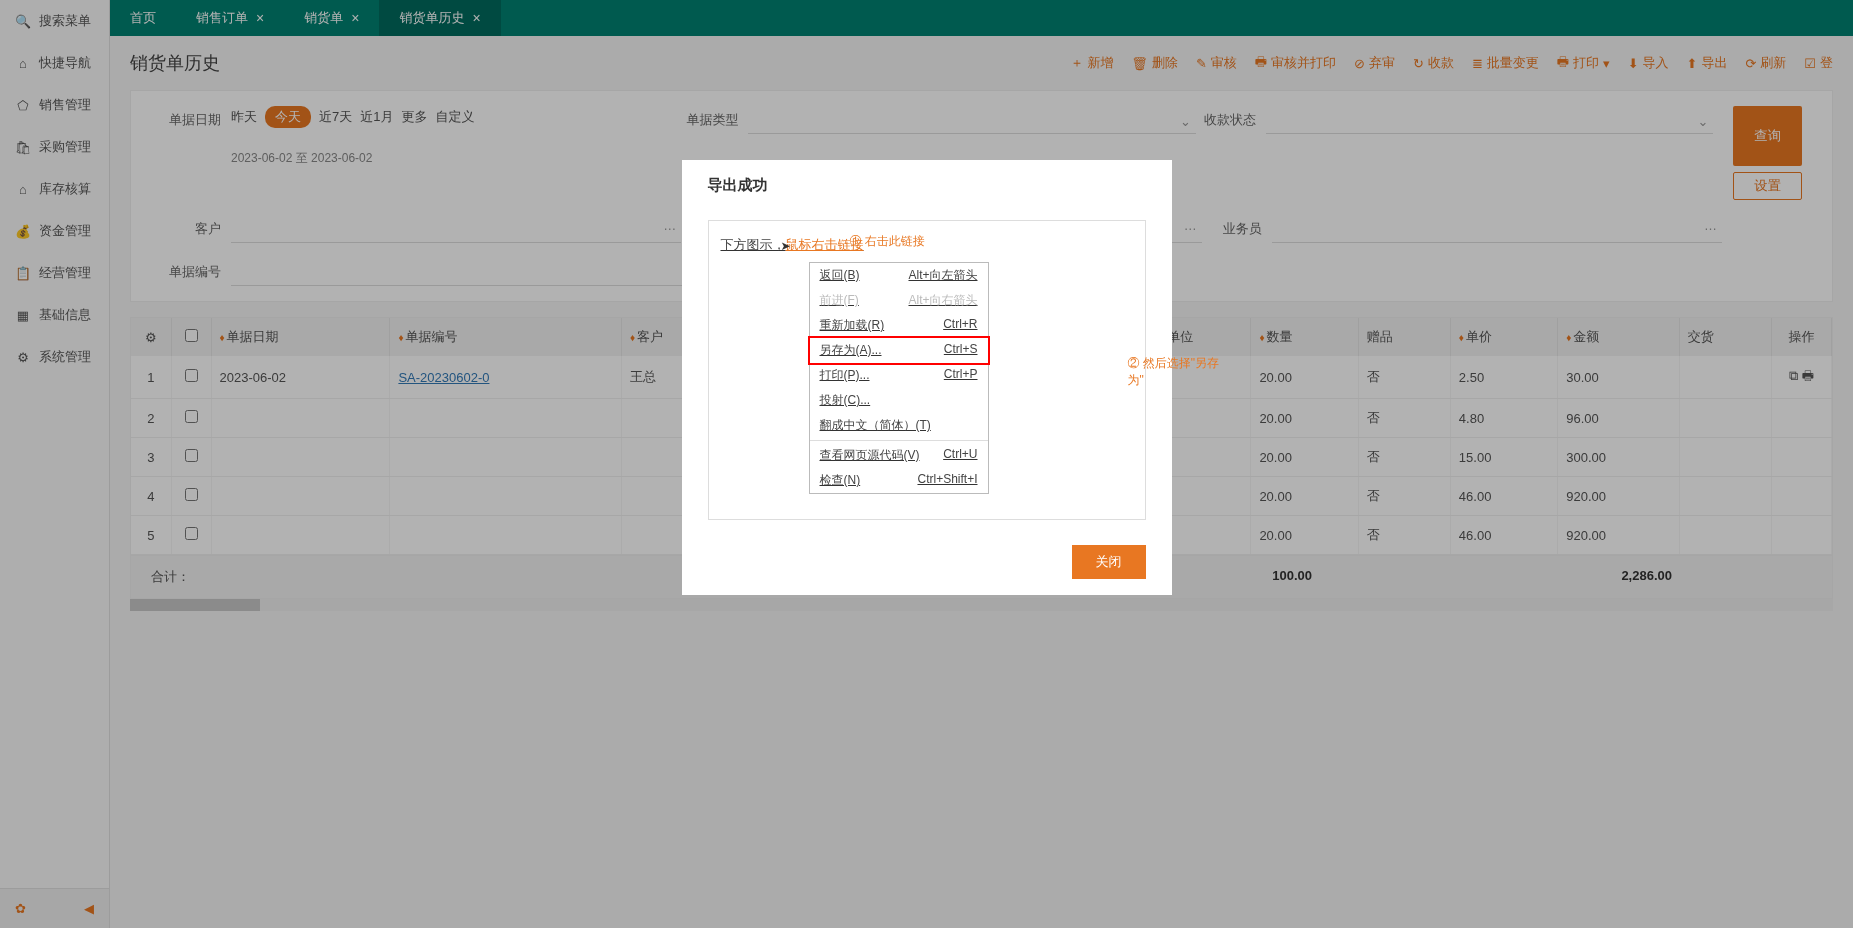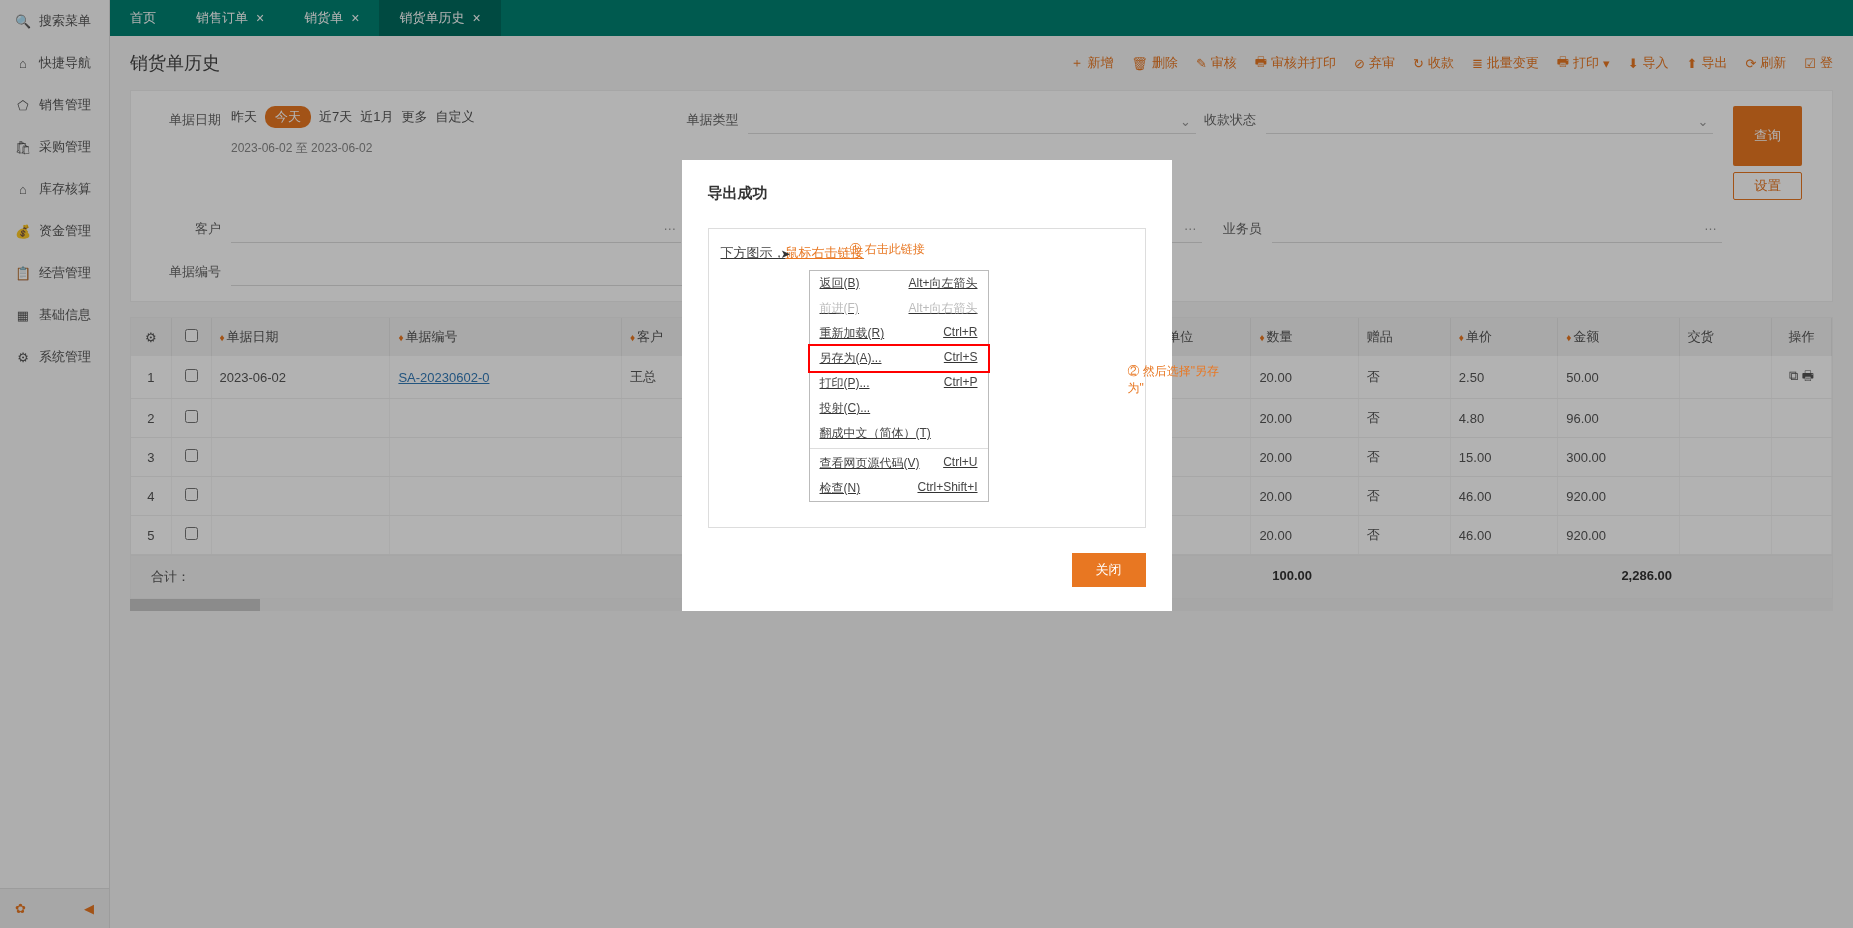--- a/index.html
+++ b/index.html
@@ -22,21 +22,21 @@
     .toolbar-btn { display: flex; align-items: center; gap: 4px; color: #666; cursor: pointer; font-size: 13px; }
     .toolbar-btn.orange { color: #e87722; }
     
     .filter-panel { background: #fff; margin: 0 20px; padding: 15px 30px; border: 1px solid #eee; }
     .filter-row { display: flex; margin-bottom: 15px; align-items: flex-start; }
     .filter-group { flex: 1; display: flex; align-items: flex-start; }
     .filter-label { width: 70px; text-align: right; color: #666; padding-right: 10px; margin-top: 5px; }
     .date-quick { display: flex; align-items: center; gap: 8px; font-size: 13px; color: #555; }
     .date-quick span { cursor: pointer; }
     .date-badge { background: #e87722; color: #fff; padding: 2px 10px; border-radius: 10px; }
-    .date-range { margin-top: 12px; color: #888; font-size: 12px; }
+    .date-range { margin-top: 22px; color: #888; font-size: 12px; }
     .filter-input-wrap { flex: 1; border-bottom: 1px solid #ddd; height: 28px; position: relative; }
     .filter-input-ellipsis { position: absolute; right: 5px; top: 3px; color: #999; cursor: pointer; }
     .filter-select { flex: 1; border-bottom: 1px solid #ddd; height: 28px; position: relative; }
     .filter-select-caret { position: absolute; right: 5px; top: 8px; color: #999; }
     .filter-actions { display: flex; flex-direction: column; gap: 6px; margin-left: 20px; }
     .btn-primary { background: #e87722; color: #fff; border: none; padding: 21px 20px; cursor: pointer; border-radius: 2px; }
     .btn-default { background: #fff; color: #e87722; border: 1px solid #e87722; padding: 4px 20px; cursor: pointer; border-radius: 2px; }
     
     .table-wrap { margin: 15px 20px 0; background: #fff; border: 1px solid #eee; overflow-x: auto; position: relative; }
     table { width: 100%; border-collapse: collapse; }
@@ -53,21 +53,21 @@
     .totals-row .tval { flex: 1; text-align: right; color: #333; font-weight: bold; padding-right: 60px; }
     .scroll-track { height: 12px; background: #f0f0f0; margin: 0 20px; position: relative; }
     .scroll-thumb { position: absolute; left: 0; top: 0; height: 12px; width: 130px; background: #c8c8c8; }
     
     .pagination { display: flex; justify-content: flex-end; align-items: center; padding: 15px 30px; gap: 14px; color: #666; }
     .page-sel { border: 1px solid #ccc; padding: 3px 8px; }
     .page-input { width: 40px; border: 1px solid #ccc; text-align: center; padding: 3px; }
     .page-nav { cursor: pointer; color: #aaa; }
     
     .overlay { position: fixed; inset: 0; background: rgba(0,0,0,0.3); display: flex; align-items: flex-start; justify-content: center; padding-top: 160px; }
-    .modal { background: #fff; width: 490px; padding: 24px 26px; }
+    .modal { background: #fff; width: 490px; padding: 16px 26px; }
     .modal-title { font-size: 15px; font-weight: bold; margin-bottom: 25px; color: #333; }
     .modal-desc { font-size: 13px; color: #555; line-height: 1.7; }
     .modal-desc .hl { color: #e87722; text-decoration: underline; cursor: pointer; }
     .instr-box { border: 1px solid #ddd; margin-top: 15px; padding: 15px 12px 25px; position: relative; }
     .instr-prefix { font-size: 13px; color: #444; }
     .instr-link { color: #e87722; text-decoration: underline; }
     .annot { color: #e87722; font-size: 12px; position: absolute; }
     .annot-1 { top: 12px; left: 141px; }
     .annot-2 { top: 93px; right: -95px; width: 100px; }
     .ctx-menu { border: 1px solid #bbb; margin-top: 8px; margin-left: 88px; width: 180px; font-size: 12px; background: #fff; }
@@ -289,21 +289,21 @@
     <td style="text-align:center;">1</td>
     <td style="text-align:center;"><input type="checkbox" style=""></td>
     <td>2023-06-02</td>
     <td><span class="link-cell">SA-20230602-0</span></td>
     <td>王总</td>
     <td></td>
     <td></td>
     <td class="num-col">20.00</td>
     <td>否</td>
     <td class="num-col">2.50</td>
-    <td class="num-col">50.00</td>
+    <td class="num-col">30.00</td>
     <td></td>
     <td style="text-align:center;"><span>⧉</span> <span>🖶</span></td>
           </tr>
           <tr>
     <td style="text-align:center;">2</td>
     <td style="text-align:center;"><input type="checkbox" style=""></td>
     <td></td>
     <td></td>
     <td></td>
     <td></td>

